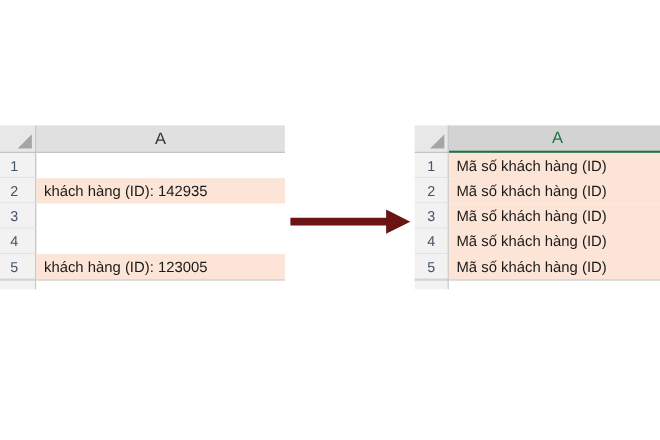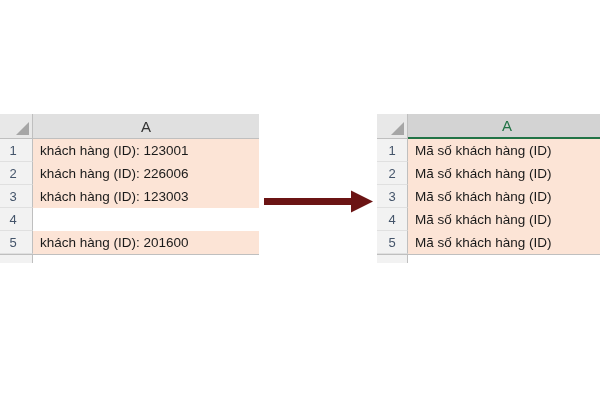--- a/index.html
+++ b/index.html
@@ -159,40 +159,38 @@
 
     <div class="sheet-row hdr-row">
       <div class="corner-cell">
         <div class="corner-tri"></div>
       </div>
       <div class="col-head">A</div>
     </div>
 
     <div class="sheet-row data-row">
       <div class="row-head">1</div>
-      <div class="cell">khách hàng (ID): 123001</div>
     </div>
 
     <div class="sheet-row data-row">
       <div class="row-head">2</div>
-      <div class="cell">khách hàng (ID): 226006</div>
+      <div class="cell">khách hàng (ID): 142935</div>
     </div>
 
     <div class="sheet-row data-row">
       <div class="row-head">3</div>
-      <div class="cell">khách hàng (ID): 123003</div>
     </div>
 
     <div class="sheet-row data-row">
       <div class="row-head">4</div>
     </div>
 
     <div class="sheet-row data-row">
       <div class="row-head">5</div>
-      <div class="cell">khách hàng (ID): 201600</div>
+      <div class="cell">khách hàng (ID): 123005</div>
     </div>
 
     <div class="sheet-foot">
       <div class="foot-head"></div>
       <div class="foot-body"></div>
     </div>
   </div>
 
   <svg id="transform-arrow" viewBox="0 0 112 25">
     <line x1="1" y1="12.5" x2="92" y2="12.5" stroke="#6B1414" stroke-width="7"></line>

